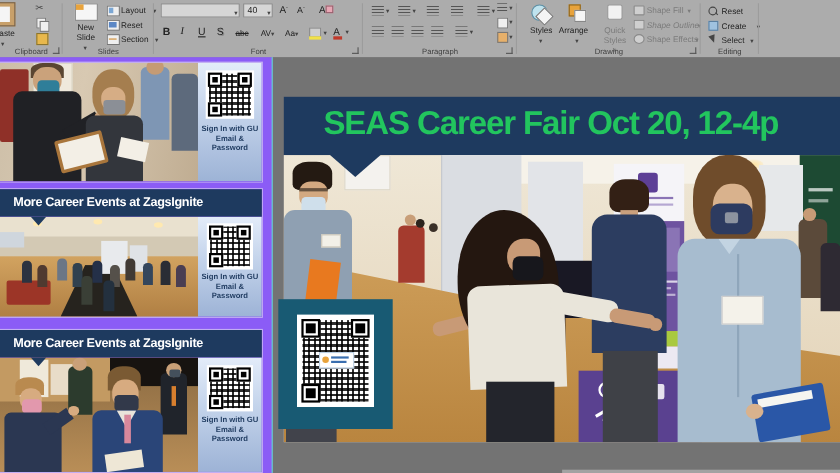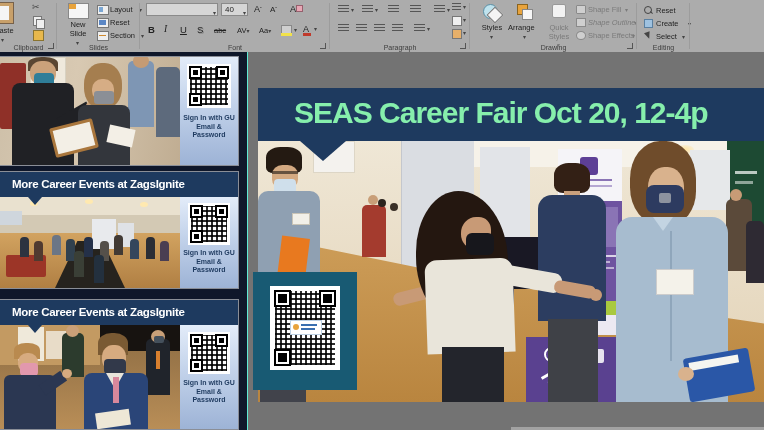--- a/index.html
+++ b/index.html
@@ -13,40 +13,40 @@
   .vsep{position:absolute;top:3px;bottom:3px;width:1px;background:#9c9c9c;}
   .rbtn{font-size:7.5px;color:#1f1f1f;line-height:9px;}
   .arrow{font-size:6px;color:#444;}
   .dim{color:#7b7b7b;}
   .combo{position:absolute;height:13px;background:#d6d6d6;border:1px solid #8a8a8a;font-size:8px;color:#222;line-height:12px;padding-left:3px;box-sizing:border-box;}
   .combo .arrow{position:absolute;right:1px;top:3px;}
   .launch{position:absolute;width:5px;height:5px;border-right:1px solid #555;border-bottom:1px solid #555;}
   .lines{background:repeating-linear-gradient(180deg,#555 0 1px,transparent 1px 3px);}
   .icbox{background:#efefef;border:1px solid #777;}
   
-  .thumbs{position:absolute;left:0;top:52px;width:247px;bottom:0;background:#0f172a;border-right:1px solid #5eead4;overflow:hidden;}
+  .thumbs{position:absolute;left:0;top:52px;width:247px;bottom:0;background:#8b5cf6;border-right:1px solid #5eead4;overflow:hidden;}
   .thumb{position:absolute;left:0;width:238px;box-shadow:0 0 0 1px rgba(240,240,240,.55);}
   .hdr{position:relative;height:25px;background:#1e3a5f;color:#fff;font-weight:bold;font-size:11.5px;letter-spacing:-0.3px;line-height:25px;padding-left:12px;box-sizing:border-box;}
   .hp{position:absolute;left:28px;top:25px;width:0;height:0;border-left:7px solid transparent;border-right:7px solid transparent;border-top:8px solid #1e3a5f;z-index:5;}
   .tb{position:relative;overflow:hidden;background:#d8cfбц;}
   .ph{position:absolute;left:0;top:0;overflow:hidden;}
   .ph div{position:absolute;}
   .qrp{position:absolute;right:0;top:0;width:58px;background:linear-gradient(180deg,#e3ecf9 0%,#c2d2ea 45%,#9db3d6 100%);}
   .cap{position:absolute;left:2px;right:2px;top:57px;font-size:7px;line-height:8.5px;color:#1e3a5f;font-weight:bold;text-align:center;}
   
   .qr{position:absolute;background:#fff;}
   .qrm{position:absolute;background:
        repeating-linear-gradient(90deg,rgba(0,0,0,.82) 0 2px,transparent 2px 5px),
        repeating-linear-gradient(0deg,rgba(0,0,0,.82) 0 2px,transparent 2px 5px);}
   .qf{position:absolute;border:2px solid #000;background:#fff;}
   .qf::after{content:"";position:absolute;inset:2px;background:#000;}
   
   .main{position:absolute;left:248px;top:52px;right:0;bottom:0;background:#737373;overflow:hidden;}
   .banner{position:absolute;left:10px;top:36px;width:507px;height:53px;background:#1e3a5f;}
-  .banner span{position:absolute;left:36px;top:8px;font-size:30px;font-weight:bold;color:#86efac;letter-spacing:-1px;white-space:nowrap;}
+  .banner span{position:absolute;left:36px;top:8px;font-size:30px;font-weight:bold;color:#22c55e;letter-spacing:-1px;white-space:nowrap;}
   .bpointer{position:absolute;left:52px;top:89px;width:0;height:0;border-left:23px solid transparent;border-right:23px solid transparent;border-top:20px solid #1e3a5f;z-index:4;}
   .tealqr{position:absolute;left:5px;top:220px;width:104px;height:118px;background:#185a73;z-index:6;}
   .strip{position:absolute;left:263px;bottom:0;right:0;height:3px;background:#a2a2a2;}
 </style>
 </head>
 <body>
 
 <div id="app">
 
   <div class="ribbon">

